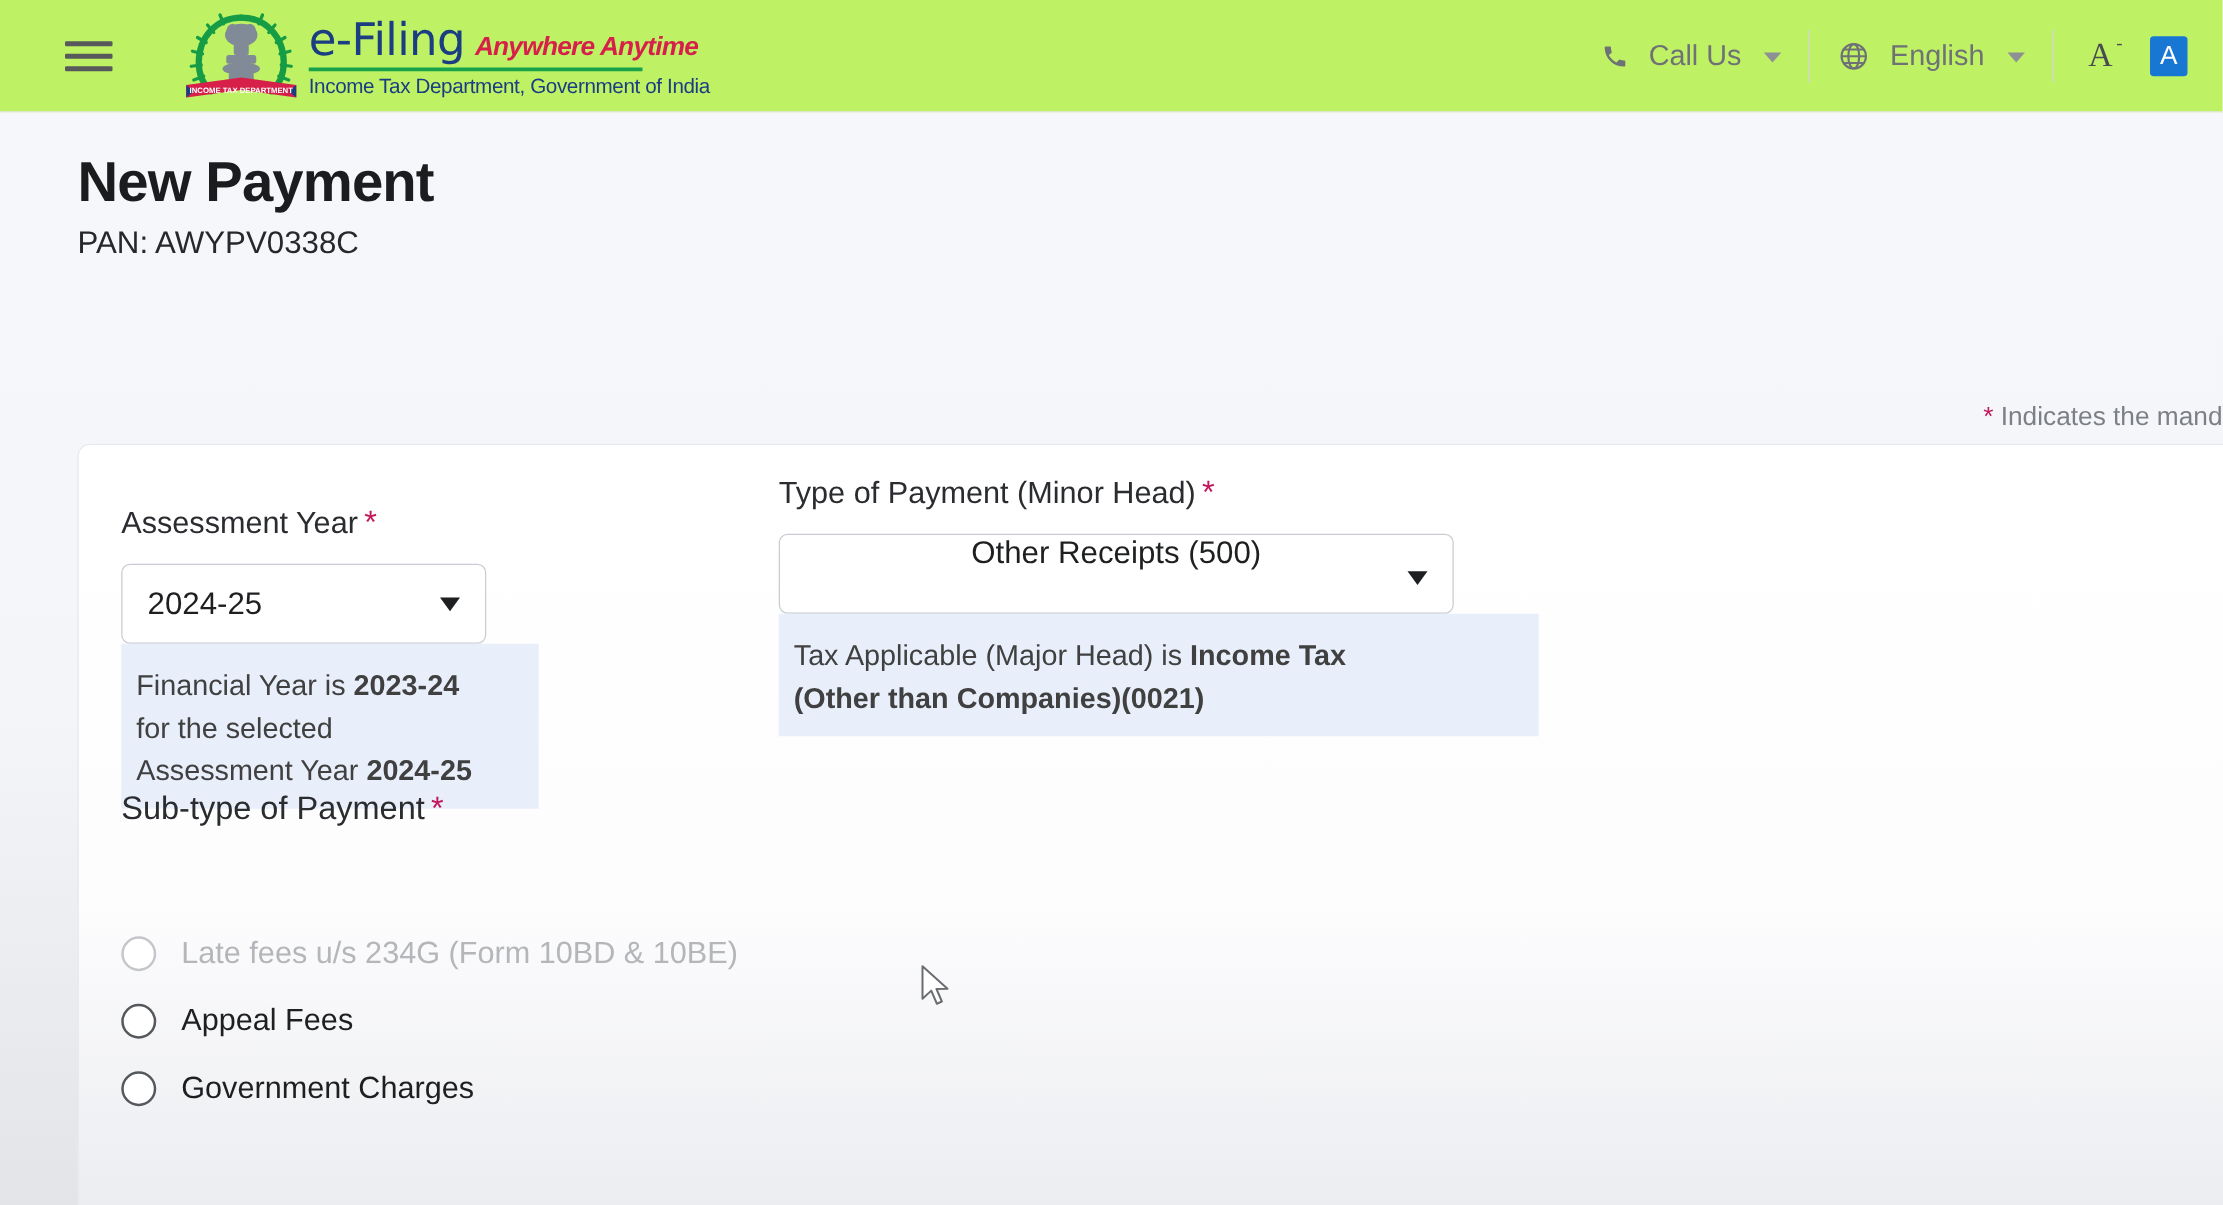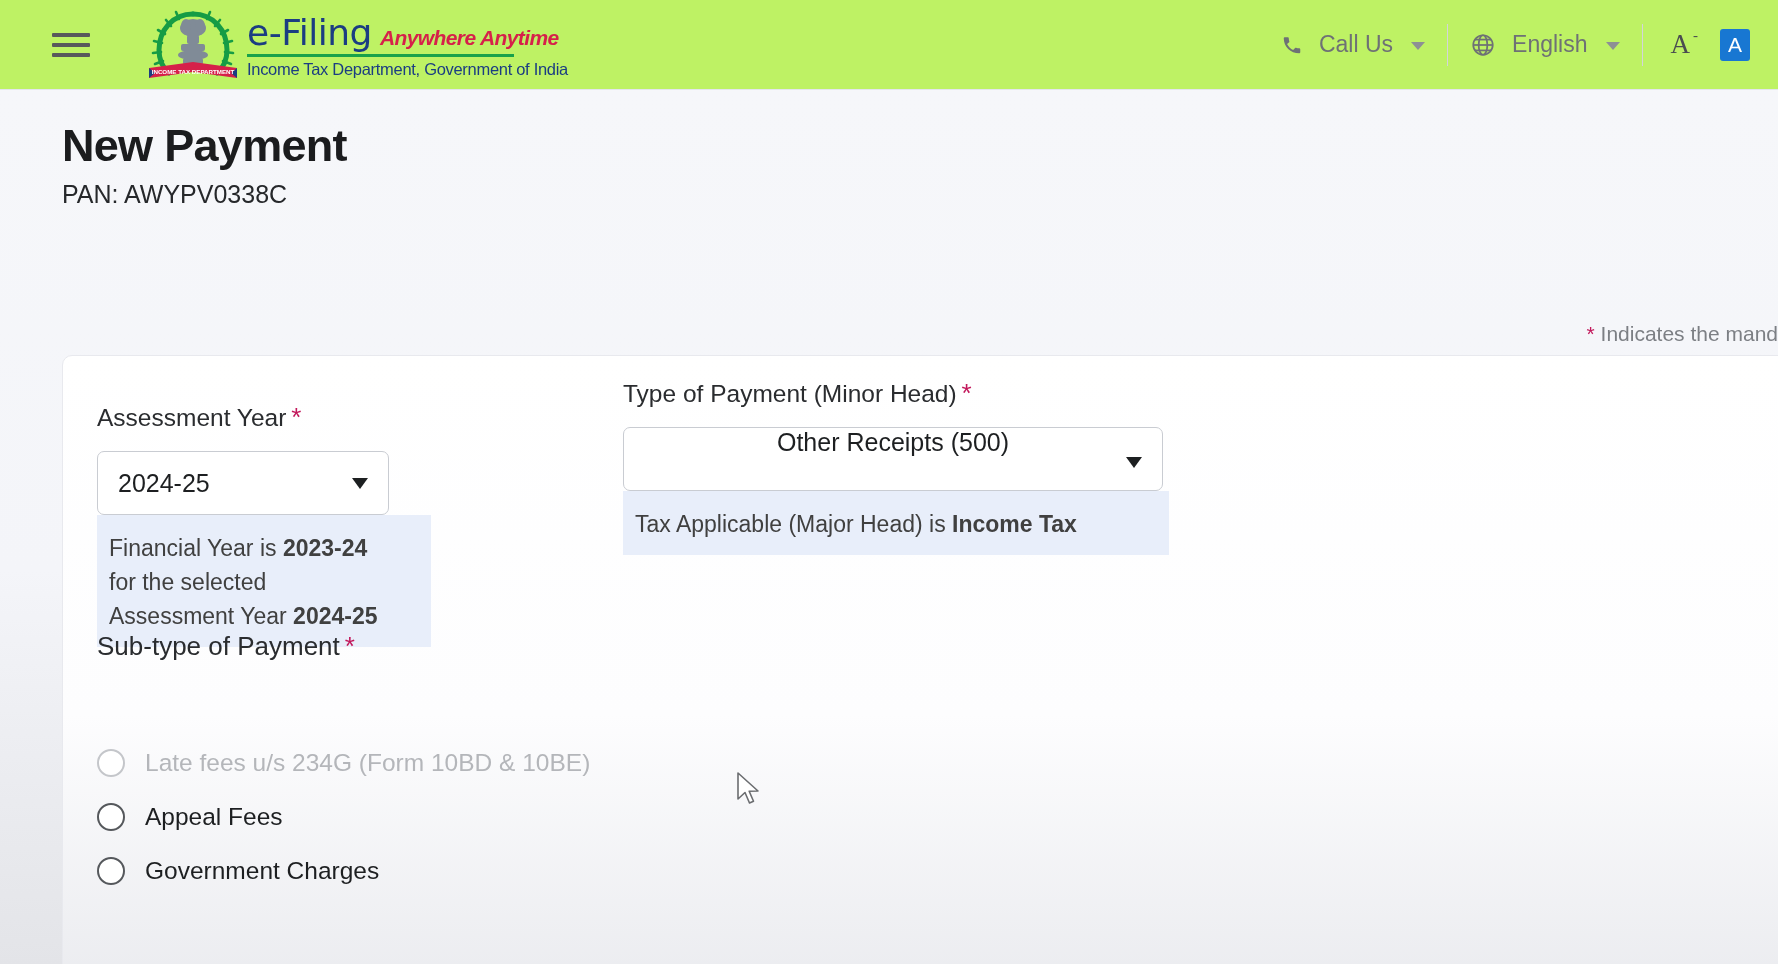--- a/index.html
+++ b/index.html
@@ -290,22 +290,22 @@
     </div>
 
     <div class="group-2">
       <div class="field-label">
         <span>Type of Payment (Minor Head)</span><span class="req">*</span>
       </div>
       <div class="select-box" style="width:540px;flex-direction:column;">
         <span class="select-val">Other Receipts (500)</span>
         <span class="select-caret"></span>
       </div>
-      <div class="hint" style="width:546px; margin-top:0;">
-        <span>Tax Applicable (Major Head) is </span><b>Income Tax</b><br>
+      <div class="hint" style="width:608px; margin-top:0;">
+        <span>Tax Applicable (Major Head) is </span><b>Income Tax</b><br><b>(Other than Companies)(0021)</b>
       </div>
     </div>
 
     <div class="subtype-label">
       <span>Sub-type of Payment</span><span class="req">*</span>
     </div>
 
 
     <div class="radio-row" style="top:393px;">
       <span class="radio disabled"></span>

